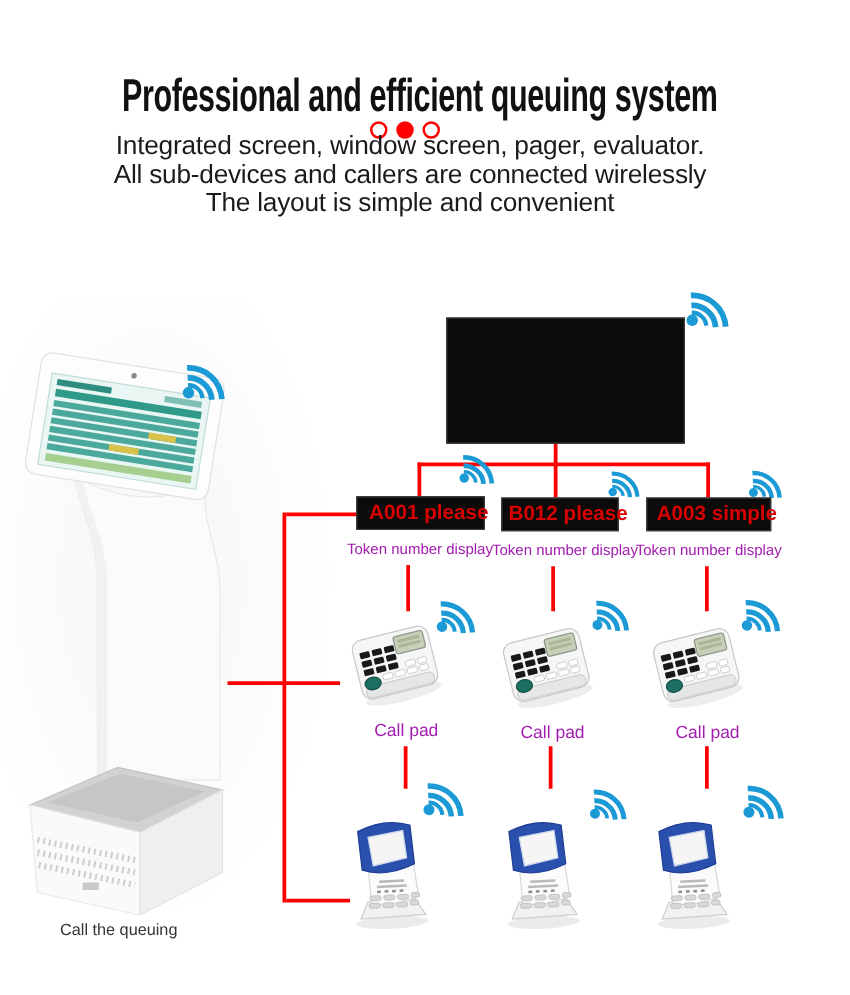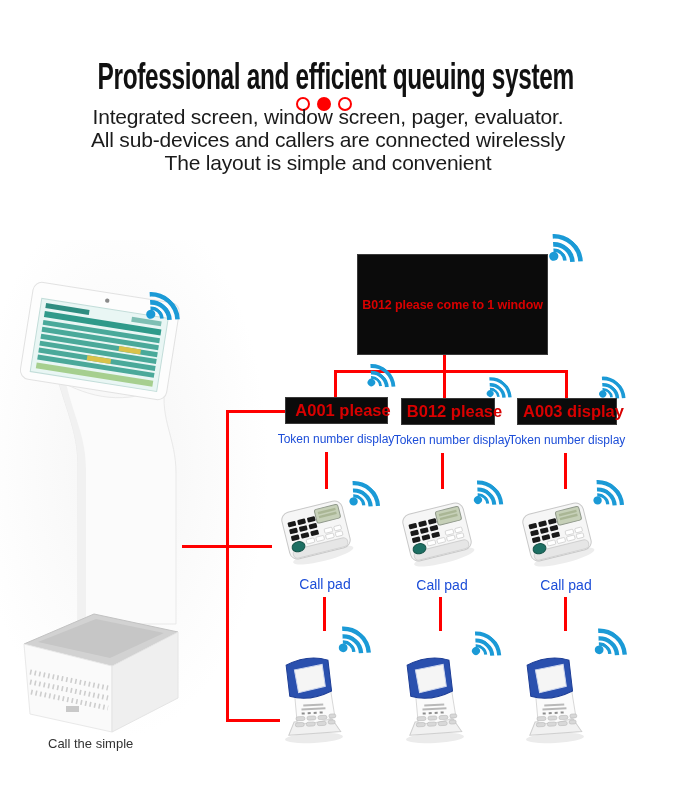--- a/index.html
+++ b/index.html
@@ -24,21 +24,21 @@
   
   .rl{position:absolute;background:var(--red);}
 
   
   .led-box{position:absolute;background:var(--disp);border:1px solid #3a3a3a;box-sizing:border-box;
            display:flex;flex-direction:column;align-items:center;justify-content:space-evenly;padding-left:13px;}
   .led-text{color:var(--led);font-weight:bold;white-space:nowrap;}
   .main-line{font-size:12.5px;letter-spacing:-0.1px;}
   .token-text{font-size:16.5px;}
 
-  .small-label{position:absolute;color:#1d4ed8;text-align:center;white-space:nowrap;}
+  .small-label{position:absolute;color:#a21caf;text-align:center;white-space:nowrap;}
   .lbl-token{font-size:12px;width:130px;}
   .lbl-pad{font-size:14px;width:120px;text-align:center;}
   .lbl-kiosk{font-size:13px;color:#333;}
 
   
   .wifi{position:absolute;width:36px;height:36px;}
   .wifi b{position:absolute;border-radius:50%;border:4px solid transparent;border-top-color:var(--wifi);}
   .wifi .w1{left:10px;top:22px;width:16px;height:16px;border-width:3.5px;}
   .wifi .w2{left:4px;top:16px;width:28px;height:28px;border-width:4px;}
   .wifi .w3{left:-3px;top:9px;width:42px;height:42px;border-width:4.5px;}
@@ -111,30 +111,29 @@
       <rect x="33" y="96" width="118" height="5" fill="#4aa99a"></rect>
       <rect x="33" y="104" width="118" height="6" fill="#a6cf8f"></rect>
     </g>
   </svg>
   <div class="wifi" style="left:142px;top:286px;transform:rotate(42deg) scale(1.15);">
       <b class="w1"></b>
       <b class="w2"></b>
       <b class="w3"></b>
       <i class="wdot"></i>
     </div>
-  <div class="small-label lbl-kiosk" style="left:48px;top:736px;">Call the simple</div>
+  <div class="small-label lbl-kiosk" style="left:48px;top:736px;">Call the queuing</div>
 
   <div class="wifi" style="left:545px;top:228px;transform:rotate(42deg) scale(1.15);">
       <b class="w1"></b>
       <b class="w2"></b>
       <b class="w3"></b>
       <i class="wdot"></i>
     </div>
   <div class="led-box" style="left:357px;top:254px;width:191px;height:101px;padding:4px 2px;">
-    <div class="led-text main-line">B012 please come to 1 window</div>
   </div>
 
   <div class="wifi" style="left:361px;top:356px;transform:rotate(42deg) scale(0.95);">
       <b class="w1"></b>
       <b class="w2"></b>
       <b class="w3"></b>
       <i class="wdot"></i>
     </div>
   <div class="wifi" style="left:479px;top:368px;transform:rotate(42deg) scale(0.85);">
       <b class="w1"></b>
@@ -149,21 +148,21 @@
       <i class="wdot"></i>
     </div>
 
   <div class="led-box" style="left:285px;top:397px;width:103px;height:27px;">
     <div class="led-text token-text">A001 please</div>
   </div>
   <div class="led-box" style="left:401px;top:398px;width:94px;height:27px;">
     <div class="led-text token-text">B012 please</div>
   </div>
   <div class="led-box" style="left:517px;top:398px;width:100px;height:27px;">
-    <div class="led-text token-text">A003 display</div>
+    <div class="led-text token-text">A003 simple</div>
   </div>
 
   <div class="small-label lbl-token" style="left:271px;top:432px;">Token number display</div>
   <div class="small-label lbl-token" style="left:387px;top:433px;">Token number display</div>
   <div class="small-label lbl-token" style="left:502px;top:433px;">Token number display</div>
 
   <div class="wifi" style="left:344px;top:474px;transform:rotate(42deg) scale(1.05);">
       <b class="w1"></b>
       <b class="w2"></b>
       <b class="w3"></b>

